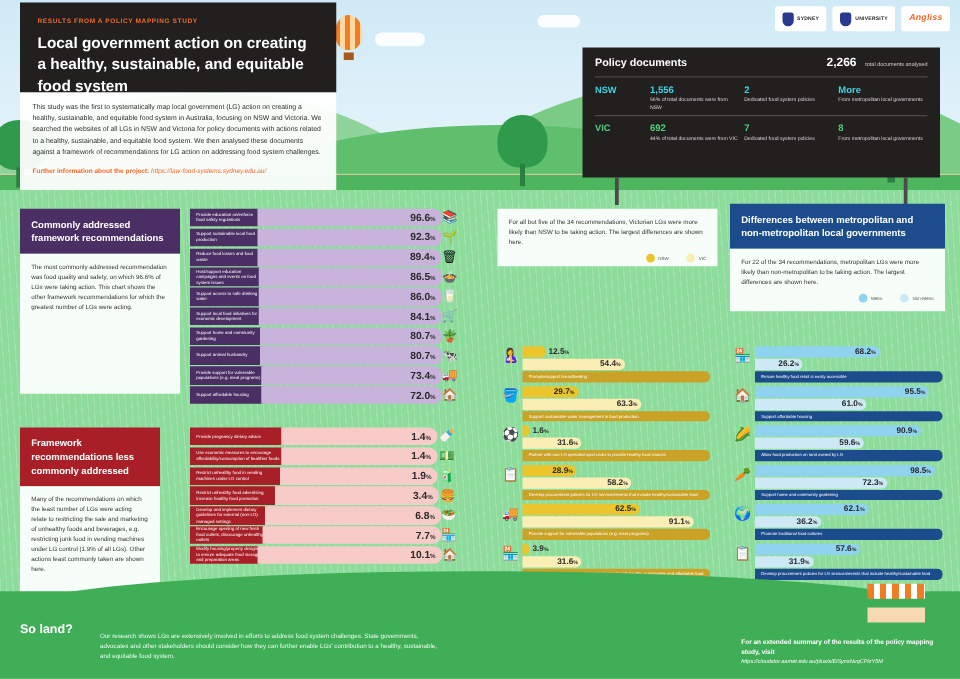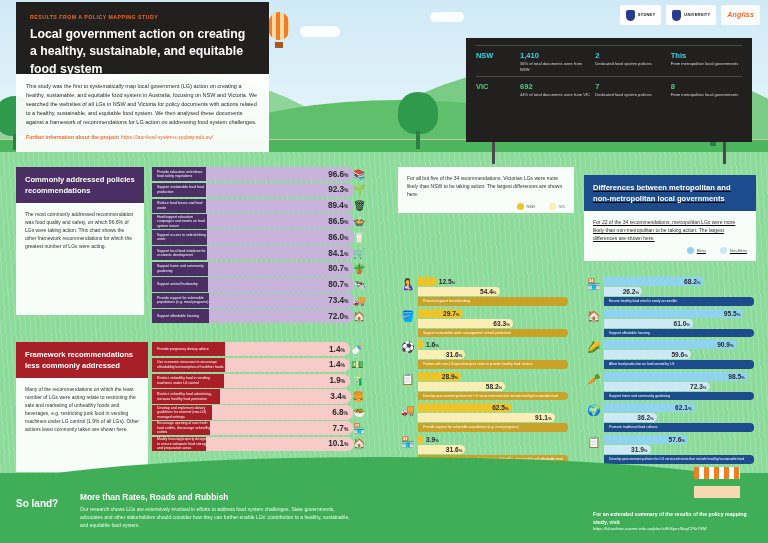--- a/index.html
+++ b/index.html
@@ -255,32 +255,37 @@
     <div class="logo">
       <div class="shield"></div>
       <div class="lname">UNIVERSITY</div>
     </div>
     <div class="logo angliss">
       <div class="lname">Angliss</div>
     </div>
   </div>
 
   <div class="board">
+    <div class="board-head">
+      <div class="bt">Policy documents</div>
+      <div class="bn">2,266</div>
+      <div class="bl">total documents analysed</div>
+    </div>
     <div class="brow nsw">
       <div class="state">NSW</div>
       <div class="cell">
-        <div class="v">1,410</div>
+        <div class="v">1,556</div>
         <div class="d">56% of total documents were from NSW</div>
       </div>
       <div class="cell">
         <div class="v">2</div>
         <div class="d">Dedicated food system policies</div>
       </div>
       <div class="cell">
-        <div class="v">This</div>
+        <div class="v">More</div>
         <div class="d">From metropolitan local governments</div>
       </div>
     </div>
     <div class="brow vic">
       <div class="state">VIC</div>
       <div class="cell">
         <div class="v">692</div>
         <div class="d">44% of total documents were from VIC</div>
       </div>
       <div class="cell">
@@ -289,21 +294,21 @@
       </div>
       <div class="cell">
         <div class="v">8</div>
         <div class="d">From metropolitan local governments</div>
       </div>
     </div>
   </div>
 
   <div class="panel purple" style="left:16px; top:167px; width:128px;">
     <div class="panel-head">
-      <h2>Commonly addressed policies recommendations</h2>
+      <h2>Commonly addressed framework recommendations</h2>
     </div>
     <div class="panel-body" style="height:112px;">
       <p>The most commonly addressed recommendation was food quality and safety, on which 96.6% of LGs were taking action. This chart shows the other framework recommendations for which the greatest number of LGs were acting.</p>
     </div>
   </div>
 
   <div class="lchart">
       <div class="lrow">
         <div class="lbl">Provide education on/enforce food safety regulations</div>
         <div class="bar" style="width: 214px;">
@@ -369,21 +374,21 @@
       </div>
       <div class="lrow">
         <div class="lbl">Support affordable housing</div>
         <div class="bar" style="width: 197.702px;">
           <span class="pv">72.0<small>%</small></span>
         </div>
         <div class="ico">🏠</div>
       </div>
     </div>
 
-  <div class="panel red" style="left:16px; top:342px; width:132px;">
+  <div class="panel red" style="left:16px; top:342px; width:112px;">
     <div class="panel-head">
       <h2>Framework recommendations less commonly addressed</h2>
     </div>
     <div class="panel-body" style="height:94px;">
       <p>Many of the recommendations on which the least number of LGs were acting relate to restricting the sale and marketing of unhealthy foods and beverages, e.g. restricting junk food in vending machines under LG control (1.9% of all LGs). Other actions least commonly taken are shown here.</p>
     </div>
   </div>
 
   <div class="lchart2">
       <div class="lrow">
@@ -508,21 +513,21 @@
         <div class="pbar a" style="width: 6px;">
           <span class="v out">3.9<small>%</small></span>
         </div>
         <div class="pbar b" style="width: 47.4px;">
           <span class="v">31.6<small>%</small></span>
         </div>
         <div class="pcap">Encourage existing food retailers and caterers to sell healthy, sustainable and affordable food</div>
       </div>
     </div>
 
-  <div class="panel navy" style="left:584px; top:175px; width:172px;text-decoration:underline;">
+  <div class="panel navy" style="left:584px; top:163px; width:172px;">
     <div class="panel-head">
       <h2>Differences between metropolitan and non-metropolitan local governments</h2>
     </div>
     <div class="panel-body" style="height:50px;">
       <p>For 22 of the 34 recommendations, metropolitan LGs were more likely than non-metropolitan to be taking action. The largest differences are shown here.</p>
       <div class="legend">
         <div class="li">
           <span class="dot" style="background:#8fd3ee"></span>
           <span class="lt">Metro</span>
         </div>
@@ -596,20 +601,19 @@
       </div>
     </div>
 
   <div class="footer-band"></div>
   <div class="stall">
     <div class="awn"></div>
       <div class="tbl"></div>
   </div>
   <div class="sowhat">So land?</div>
   <div class="foot-main">
-    <h3>More than Rates, Roads and Rubbish</h3>
     <p>Our research shows LGs are extensively involved in efforts to address food system challenges. State governments, advocates and other stakeholders should consider how they can further enable LGs' contribution to a healthy, sustainable, and equitable food system.</p>
   </div>
   <div class="foot-right">
     <p>For an extended summary of the results of the policy mapping study, visit</p>
     <p class="url">https://cloudstor.aarnet.edu.au/plus/s/EiSynsNuqCPIzY5M</p>
   </div>
 </div>
 
 </body></html>

